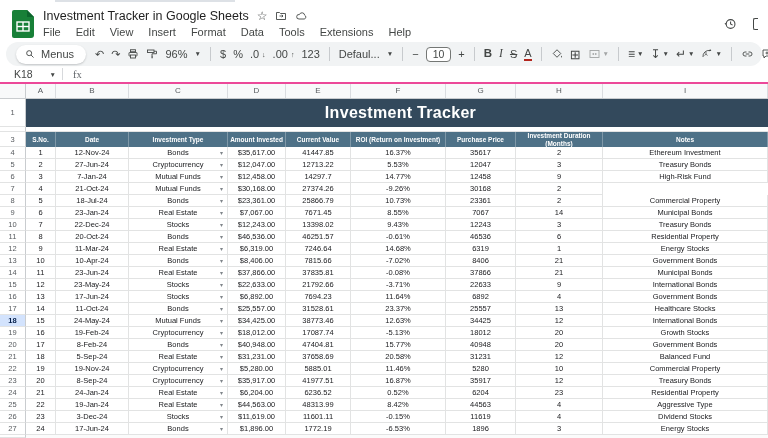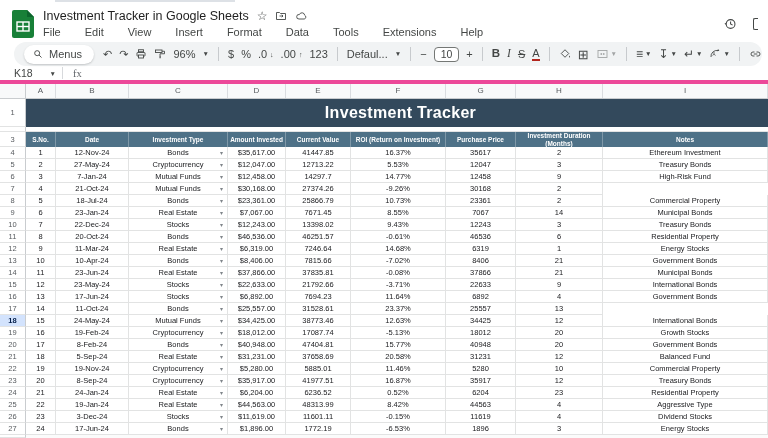--- a/index.html
+++ b/index.html
@@ -11,27 +11,27 @@
   }
   
   .top-remnant { position:absolute; left:55px; top:0; width:180px; height:2px; background:#dde1e6; }
   .titlebar { height:40px; display:flex; align-items:center; padding:7px 10px 0 12px; }
   .logo { flex:0 0 auto; }
   .title-col { margin-left:9px; flex:1 1 auto; min-width:0;text-align:center; }
   .title-row { display:flex; align-items:center; gap:8px; font-size:12.5px; color:#1f1f1f; }
   .doc-title { white-space:nowrap; }
   .title-ic { display:flex; align-items:center; color:#444746; }
   .star { font-size:12px; color:#444746; line-height:1; }
-  .menu-row { display:flex; gap:24px; font-size:11px; color:#444746; margin-top:3px; }
+  .menu-row { display:flex; gap:15px; font-size:11px; color:#444746; margin-top:3px; }
   .menu-item { cursor:default; }
   .titlebar-right { display:flex; align-items:center; gap:16px; padding-right:0; }
   .partial-icon { width:5px; height:12px; border:1.5px solid #444746; border-right:none; border-radius:2px 0 0 2px; }
 
   
-  .toolbar-wrap { padding:2px 6px 0 14px; }
+  .toolbar-wrap { padding:2px 6px 0 6px; }
   .toolbar {
     background:#f1f3f4; border-radius:14px; height:24px;
     display:flex; align-items:center; padding:0 10px; gap:7px;
     font-size:11px; color:#444746;
   }
   .tb-sep { width:1px; height:14px; background:#c7cacd; margin:0 2px; flex:0 0 auto; }
   .menus-pill {
     background:#fff; border-radius:11px; height:19px; display:flex; align-items:center;
     gap:6px; padding:0 12px 0 9px; box-shadow:0 1px 2px rgba(60,64,67,.25); margin-right:2px;
   }
@@ -42,21 +42,21 @@
   .bold-b { font-weight:700; font-size:11.5px; }
   .ital-i { font-style:italic; font-size:11.5px; font-family:"Liberation Serif", serif; }
   .strike-s { text-decoration:line-through; font-size:11px; }
   .color-a { font-size:11px; border-bottom:2.5px solid #b3261e; padding-bottom:0px; line-height:1; }
   .fontsize-box { border:1px solid #747775; background:#fff; border-radius:4px; height:15px; line-height:13px; padding:0 6px; font-size:10.5px; }
   .grayed { opacity:.45; }
   .borders-glyph { font-size:13px; line-height:1; }
   .align-glyph { font-size:12px; line-height:1; }
 
   
-  .formula-bar { height:18px; border-bottom:4px solid #ec4899; display:flex; align-items:center; font-size:10.5px; color:#444746; }
+  .formula-bar { height:18px; border-bottom:2px solid #ec4899; display:flex; align-items:center; font-size:10.5px; color:#444746; }
   .name-box { width:62px; display:flex; align-items:center; justify-content:space-between; padding:0 6px 0 14px; }
   .fb-sep { width:1px; height:12px; background:#d7d9dc; }
   .fx { color:#5f6368; padding:0 10px; font-family:"Liberation Serif", serif; }
   .fb-input { flex:1; height:100%; }
 
   
   .grid { position:relative; }
   .colhdr-row, .grid-row { display:grid; grid-template-columns:26px 30px 73px 99px 58px 65px 95px 70px 87px 165px; }
   .colhdr-row { height:15px; background:#f8f9fa; border-bottom:1px solid #c9cccf; }
   .corner-cell { border-right:1px solid #c9cccf; background:#f8f9fa; }
@@ -293,21 +293,21 @@
         <div class="cell">$35,617.00</div>
         <div class="cell">41447.85</div>
         <div class="cell">16.37%</div>
         <div class="cell">35617</div>
         <div class="cell">2</div>
         <div class="cell">Ethereum Investment</div>
       </div>
       <div class="grid-row data-row">
         <div class="rowhdr">5</div>
         <div class="cell">2</div>
-        <div class="cell">27-May-24</div>
+        <div class="cell">27-Jun-24</div>
         <div class="cell type-cell">
           <span>Cryptocurrency</span>
           <div class="dd-arrow">▾</div>
         </div>
         <div class="cell">$12,047.00</div>
         <div class="cell">12713.22</div>
         <div class="cell">5.53%</div>
         <div class="cell">12047</div>
         <div class="cell">3</div>
         <div class="cell">Treasury Bonds</div>
@@ -482,20 +482,21 @@
         <div class="cell">11-Oct-24</div>
         <div class="cell type-cell">
           <span>Bonds</span>
           <div class="dd-arrow">▾</div>
         </div>
         <div class="cell">$25,557.00</div>
         <div class="cell">31528.61</div>
         <div class="cell">23.37%</div>
         <div class="cell">25557</div>
         <div class="cell">13</div>
+        <div class="cell">Healthcare Stocks</div>
       </div>
       <div class="grid-row data-row">
         <div class="rowhdr" style="background-color: rgb(211, 227, 253); color: rgb(4, 30, 73); font-weight: 700;">18</div>
         <div class="cell">15</div>
         <div class="cell">24-May-24</div>
         <div class="cell type-cell">
           <span>Mutual Funds</span>
           <div class="dd-arrow">▾</div>
         </div>
         <div class="cell">$34,425.00</div>

